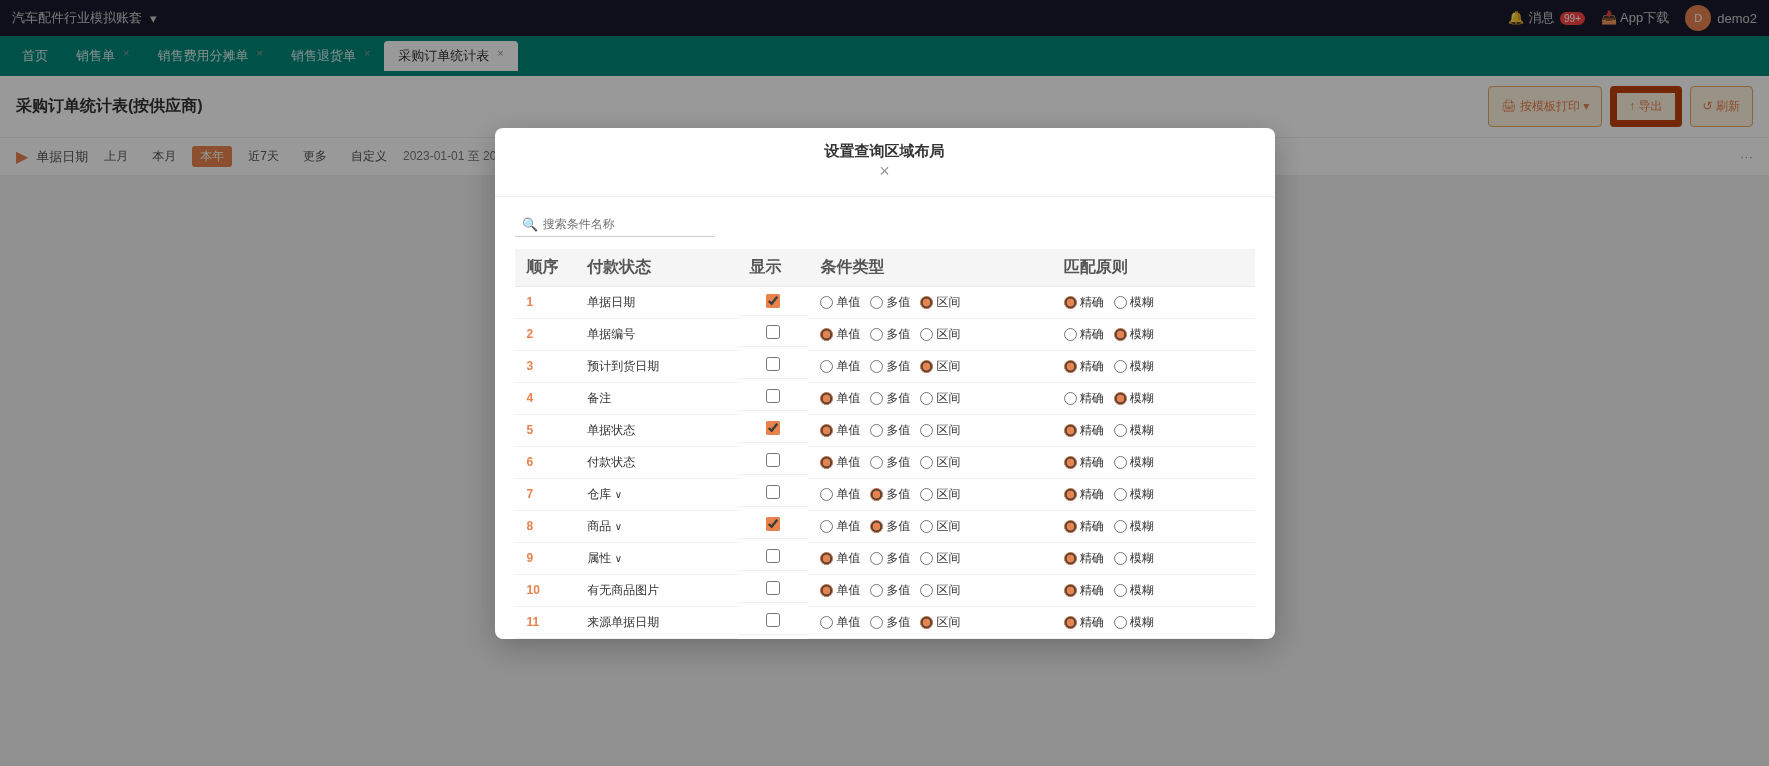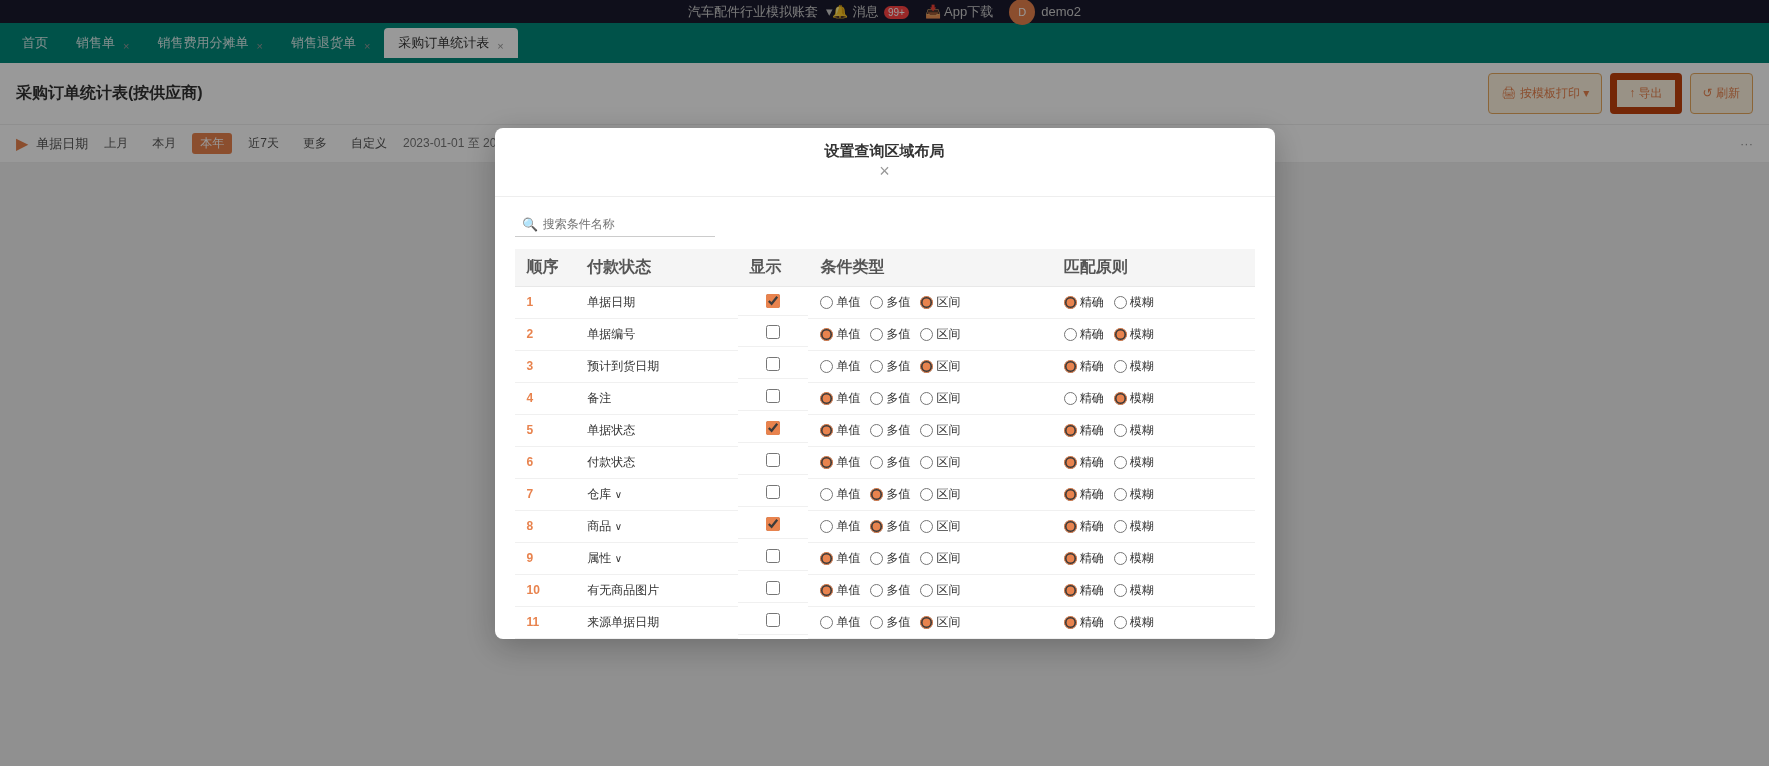--- a/index.html
+++ b/index.html
@@ -1,26 +1,26 @@
 <!DOCTYPE html>
 <html><head>
   <meta charset="utf-8">
   <style>
     * { box-sizing: border-box; margin: 0; padding: 0; }
     body { font-family: 'Microsoft YaHei', Arial, sans-serif; font-size: 13px; background: #f0f0f0; }
 
     
     .top-bar {
-      height: 23px;
+      height: 36px;
       background: #1a1a2e;
       display: flex;
       align-items: center;
       padding: 0 12px;
       color: #ccc;
-      justify-content: center;
+      justify-content: space-between;
     }
     .top-bar-left { display: flex; align-items: center; gap: 8px; font-size: 13px; }
     .top-bar-right { display: flex; align-items: center; gap: 16px; font-size: 13px; }
     .notif-badge {
       background: #ff4444;
       color: white;
       font-size: 10px;
       border-radius: 8px;
       padding: 1px 4px;
       margin-left: 2px;
@@ -39,21 +39,21 @@
       background: #00897b;
       display: flex;
       align-items: center;
       padding: 0 8px;
     }
     .nav-tab {
       padding: 6px 14px;
       color: rgba(255,255,255,0.85);
       font-size: 13px;
       cursor: pointer;
-      display: flex; align-items: flex-end; gap: 4px;
+      display: flex; align-items: flex-start; gap: 4px;
       border-radius: 4px 4px 0 0;
     }
     .nav-tab.active { background: white; color: #333; }
     .nav-tab .close-x { color: #999; font-size: 11px; margin-left: 4px; }
 
     
     .page-header {
       background: white;
       padding: 10px 16px;
       border-bottom: 1px solid #eee;

